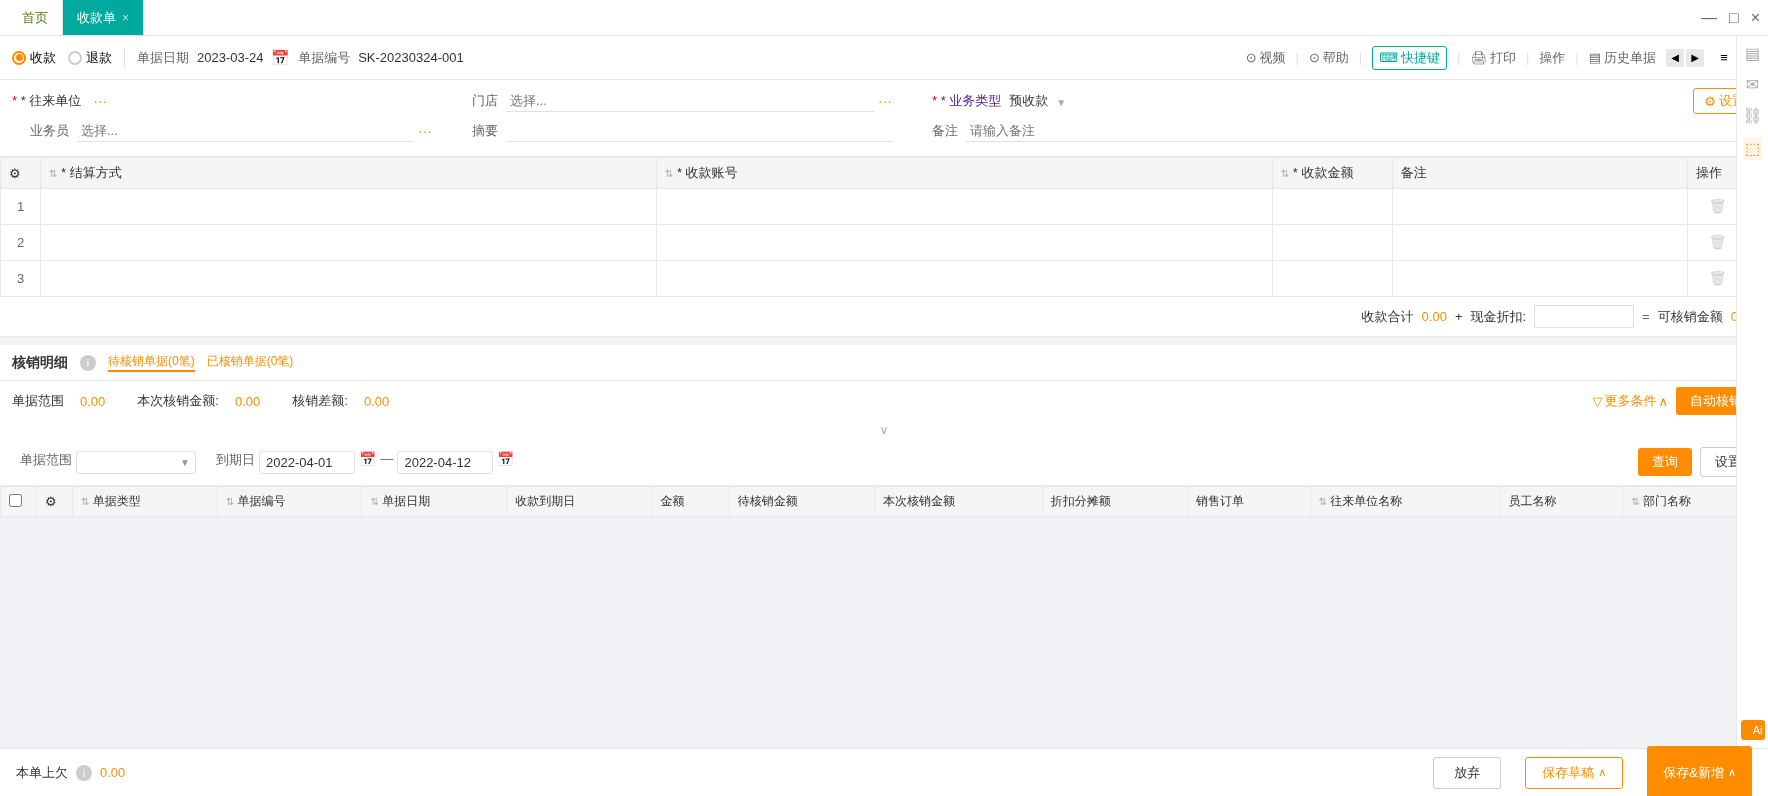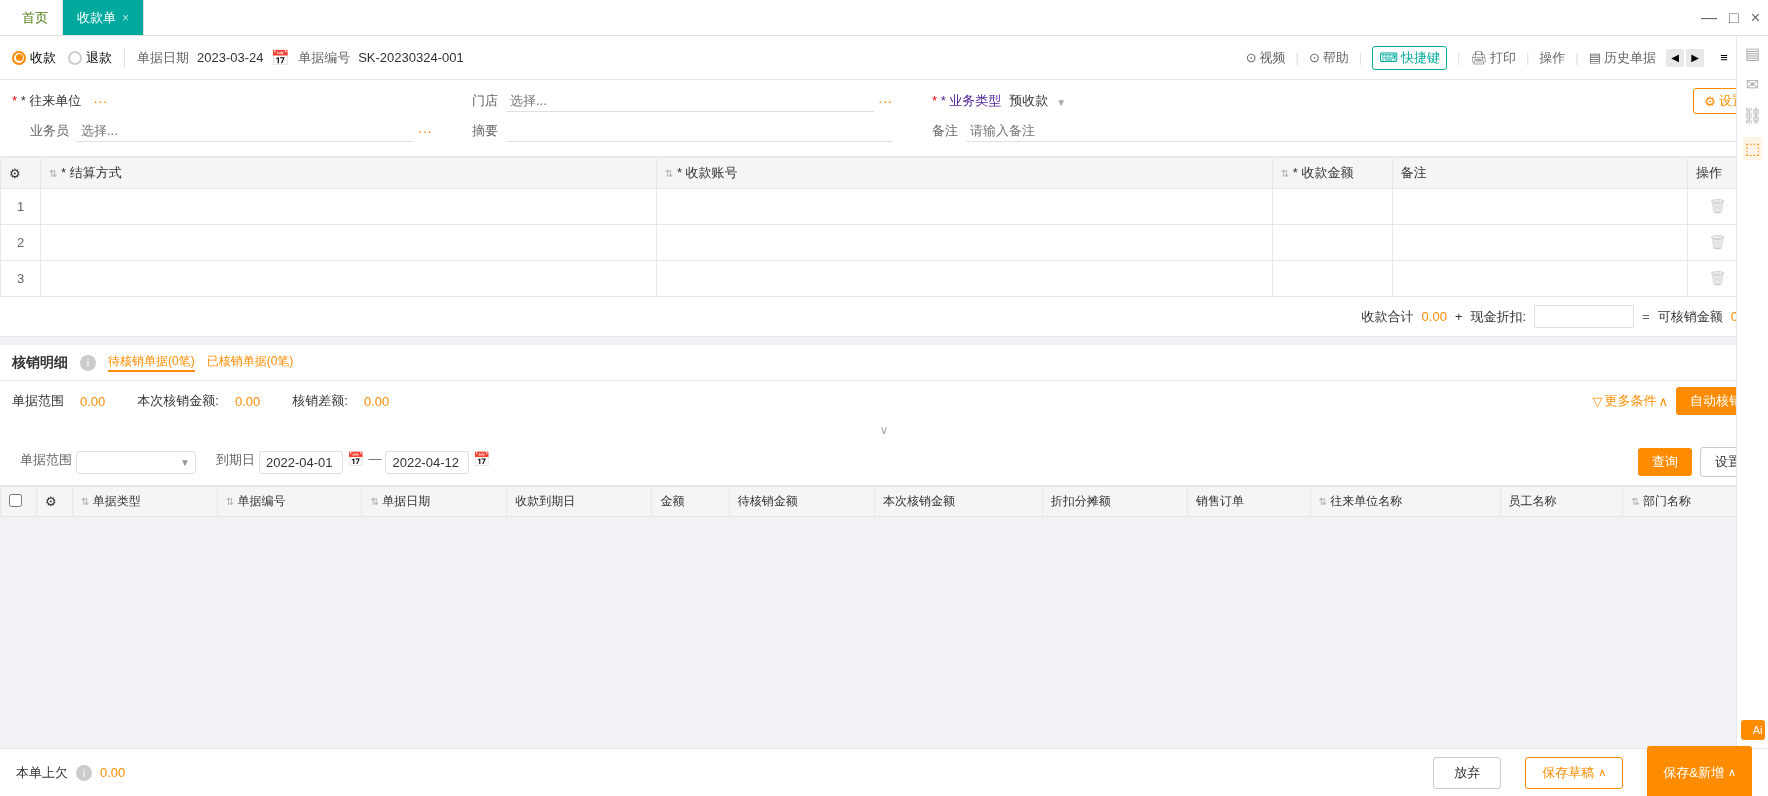--- a/index.html
+++ b/index.html
@@ -168,21 +168,21 @@
       border-radius: 3px; appearance: none; background: #fff;
       cursor: pointer; min-width: 120px; color: #333;
     }
     .filter-select-wrap { position: relative; }
     .filter-select-wrap::after {
       content: '▼'; position: absolute; right: 6px; top: 50%;
       transform: translateY(-50%); font-size: 10px; color: #999; pointer-events: none;
     }
     .date-input {
       border: 1px solid #e0e0e0; padding: 3px 6px; border-radius: 3px;
-      color: #333; font-size: 13px; width: 84px; outline: none;
+      color: #333; font-size: 13px; width: 96px; outline: none;
     }
     .date-icon { color: #ff8c00; cursor: pointer; font-size: 14px; }
     .date-dash { color: #666; }
     .more-filter { color: #ff8c00; cursor: pointer; font-size: 12px; display: flex; align-items: center; gap: 2px; }
     .auto-btn {
       background: #ff8c00; color: #fff; border: none;
       padding: 5px 14px; border-radius: 3px; cursor: pointer; font-size: 13px;
     }
     .query-btn {
       background: #ff8c00; color: #fff; border: none;

